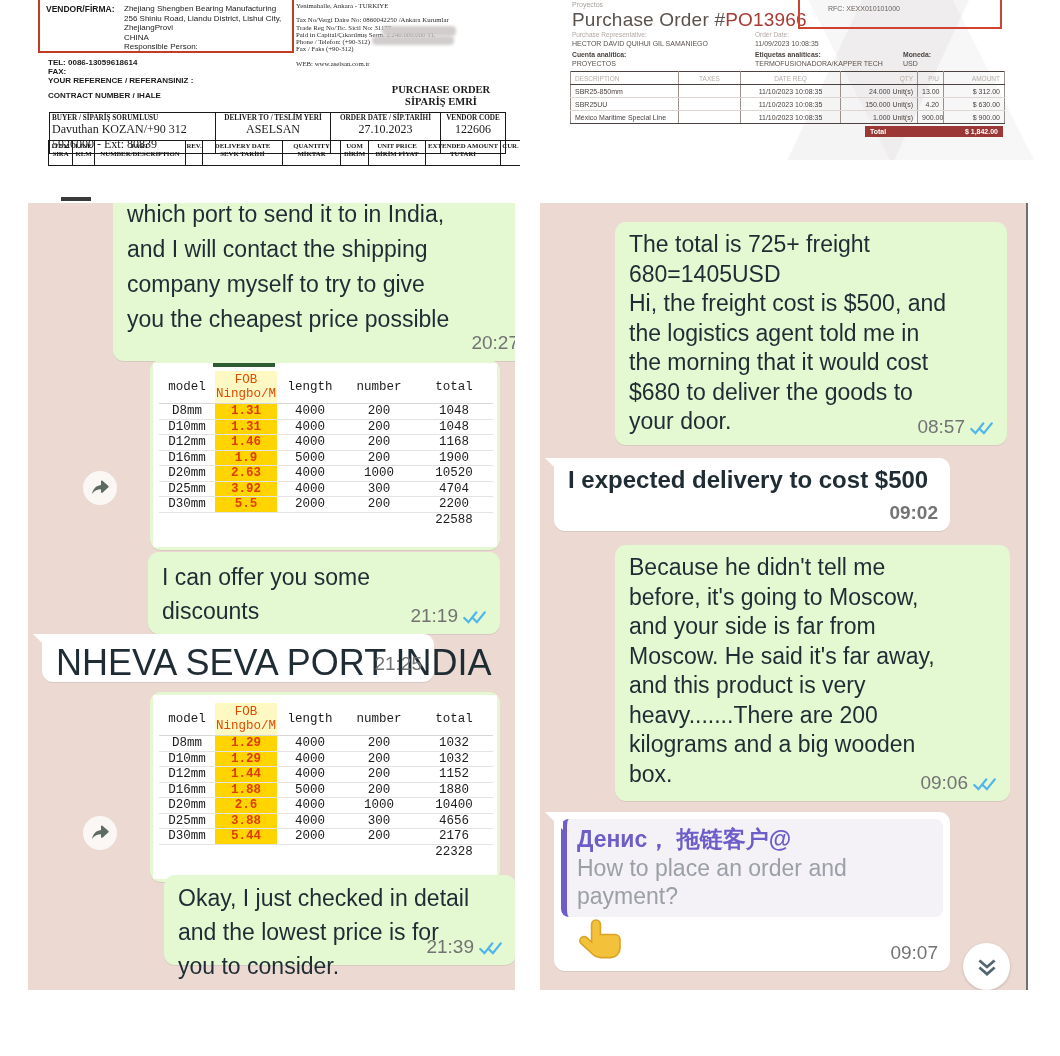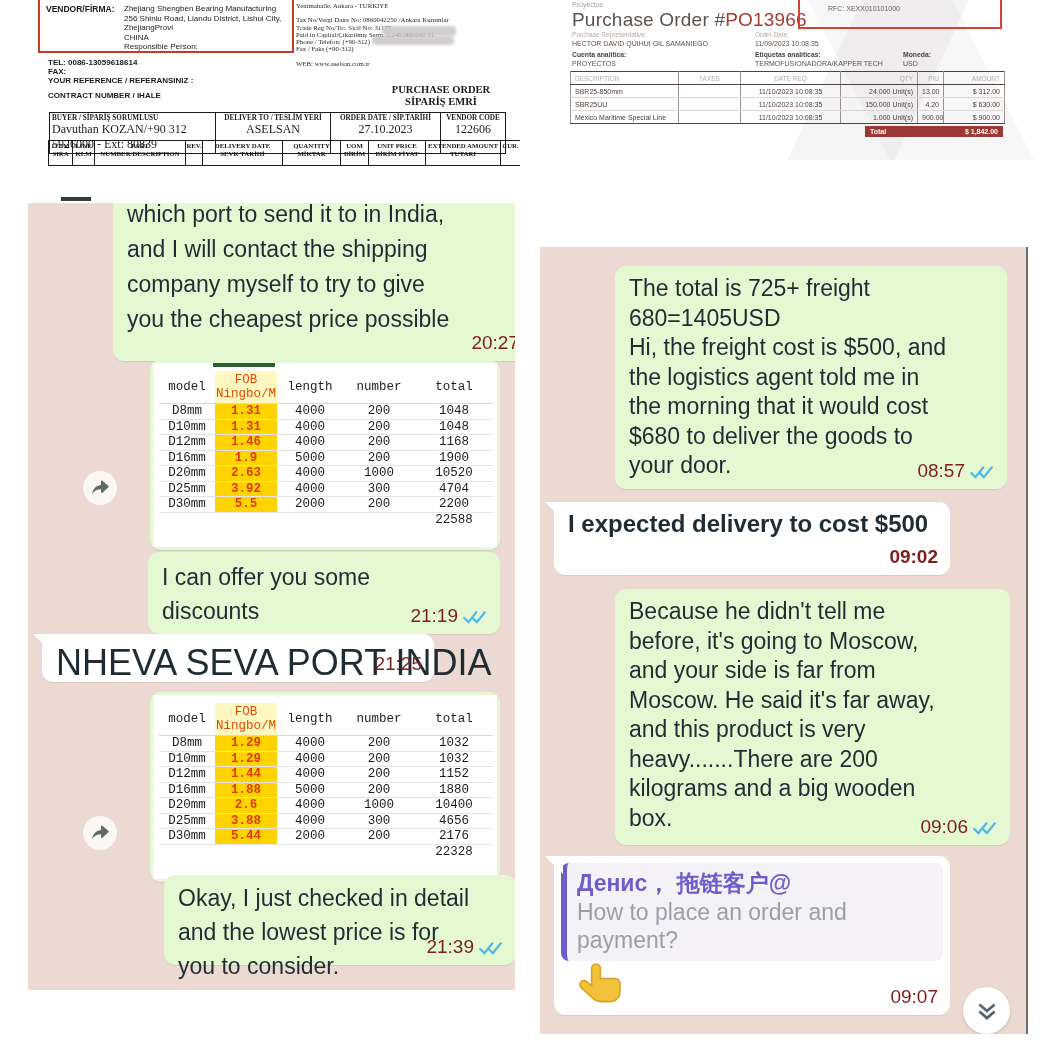--- a/index.html
+++ b/index.html
@@ -56,32 +56,32 @@
   .po-table td:nth-child(1) { text-align: left; }
   .po-table td:nth-child(2) { text-align: center; }
   .po-table td:nth-child(3) { text-align: center; }
   .po-table td:nth-child(4), .po-table td:nth-child(5), .po-table td:nth-child(6) { text-align: right; }
   .po-total { position: absolute; left: 325px; top: 126px; width: 138px; height: 11px; background: #9b3734;
     color: #fff; font-size: 7px; font-weight: bold; display: flex; justify-content: space-between; align-items: center; padding: 0 5px; }
 
   
   .chat { background: #ecdad2; }
   #chat-left { left: 28px; top: 203px; width: 487px; height: 787px; }
-  #chat-right { left: 540px; top: 203px; width: 488px; height: 787px; border-right: 2.5px solid #6f6f6f; margin-top: 44px; }
+  #chat-right { left: 540px; top: 203px; width: 488px; height: 787px; border-right: 2.5px solid #6f6f6f; }
   .top-dash { position: absolute; left: 61px; top: 197px; width: 30px; height: 4px; background: #3a3a3a; }
 
   .bubble { position: absolute; border-radius: 11px; box-shadow: 0 1px 0.5px rgba(0,0,0,0.08); }
   .out { background: #e4f8d2; }
   .in { background: #ffffff; }
   .tail-in::before { content:""; position:absolute; left:-9px; top:0; border: 9px solid transparent; border-top-color:#fff; border-right-color:#fff; }
   .msg-text { color: #1f2c33; white-space: pre-line; }
   .cl-text { font-size: 23px; line-height: 35px; padding: 8px 14px 8px 14px; }
   .cr-text { font-size: 23px; line-height: 29.5px; padding: 8px 14px 8px 14px; }
   .meta { position: absolute; right: 12px; bottom: 7px; display: flex; align-items: center; gap: 4px; }
-  .time { font-size: 19px; color: #7f1d1d; }
+  .time { font-size: 19px; color: #737373; }
   .ticks { width: 26px; height: 15px; }
 
   
   .img-bubble { background: #e4f8d2; padding: 3px; }
   .img-inner { background: #fff; border-radius: 1px; width: 100%; height: 100%; position: relative; overflow: hidden; }
   .green-strip { position: absolute; left: 60px; top: 0; width: 62px; height: 3.5px; background: #2e5d34; }
   .price-table { border-collapse: collapse; font-family: "Liberation Mono", monospace; font-size: 12.5px; color: #1c1c1c;
     margin: 8px 0 0 6px; table-layout: fixed; }
   .price-table thead td { white-space: pre-line; text-align: center; padding: 2px 0; line-height: 14px; border-bottom: 1px solid #d8d8d8; }
   .price-table thead td:nth-child(2) { background: #fef9c3; color: #e04a00; }

